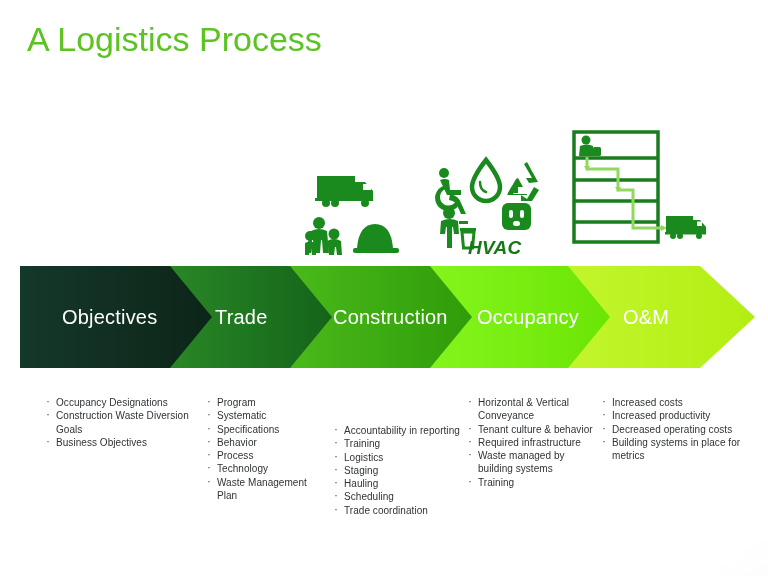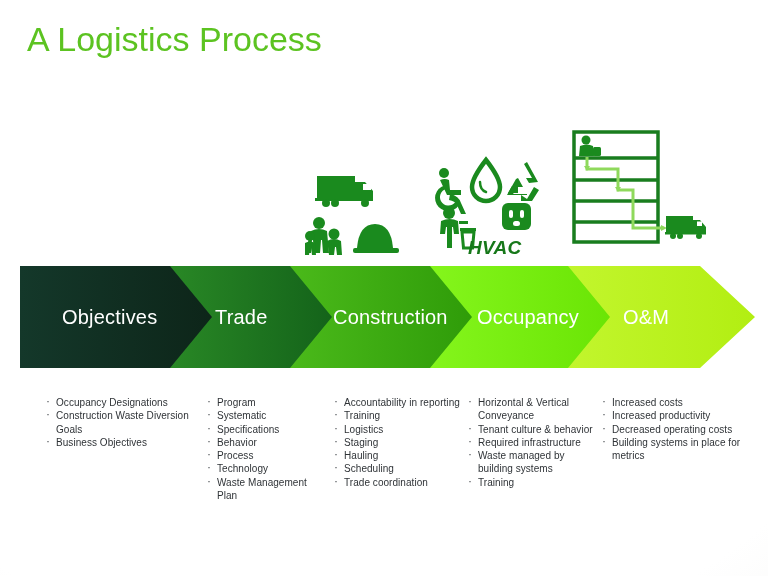--- a/index.html
+++ b/index.html
@@ -92,21 +92,21 @@
   .col li::before {
     content: "\00B7";
     position: absolute;
     left: 2px; top: -1px;
     font-size: 12px;
     color: #4a4e52;
     line-height: 13.3px;
   }
   .col.c1 { left: 44px;  width: 155px; }
   .col.c2 { left: 205px; width: 120px; }
-  .col.c3 { left: 332px; width: 130px; }
+  .col.c3 { left: 332px; width: 130px; margin-top: 28px; }
   .col.c4 { left: 466px; width: 128px; }
   .col.c5 { left: 600px; width: 160px; }
 </style>
 </head>
 <body>
 
 <div id="root">
 
   <div class="header">
     <div class="title">A Logistics Process</div>

